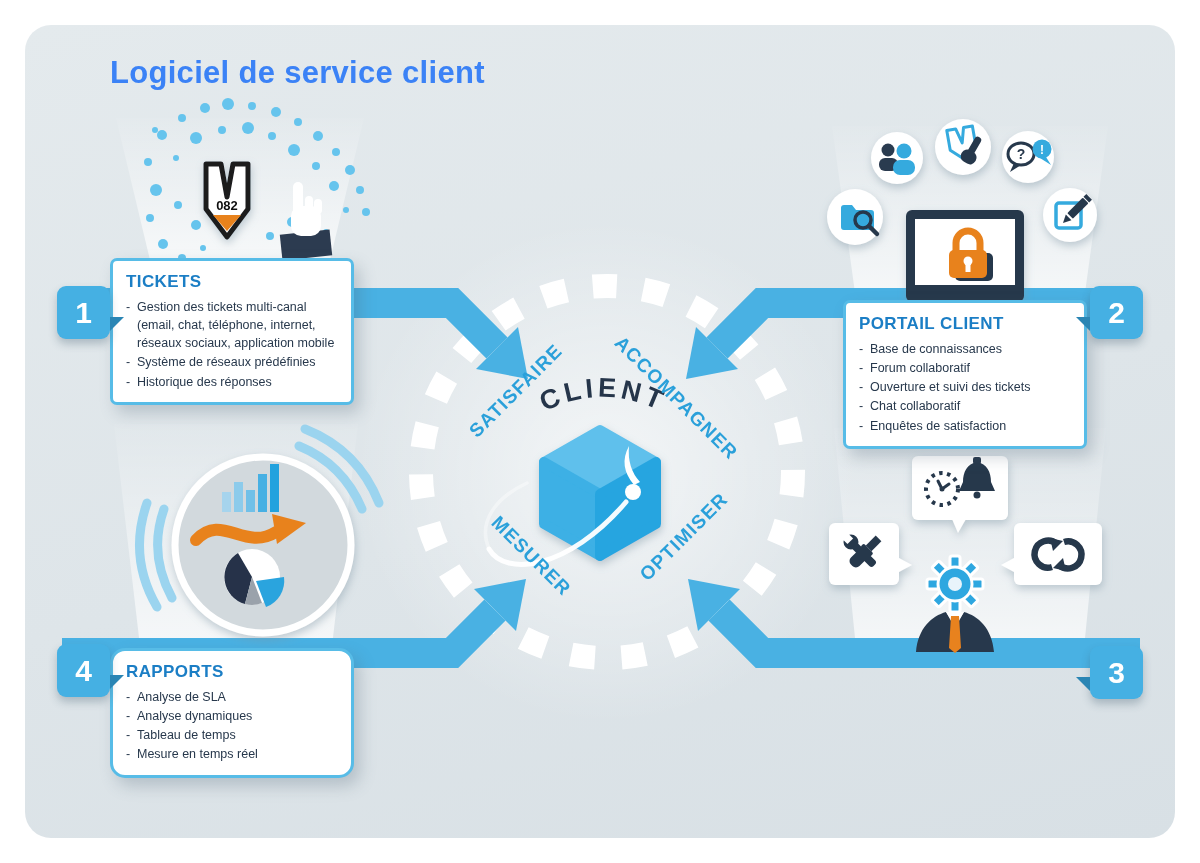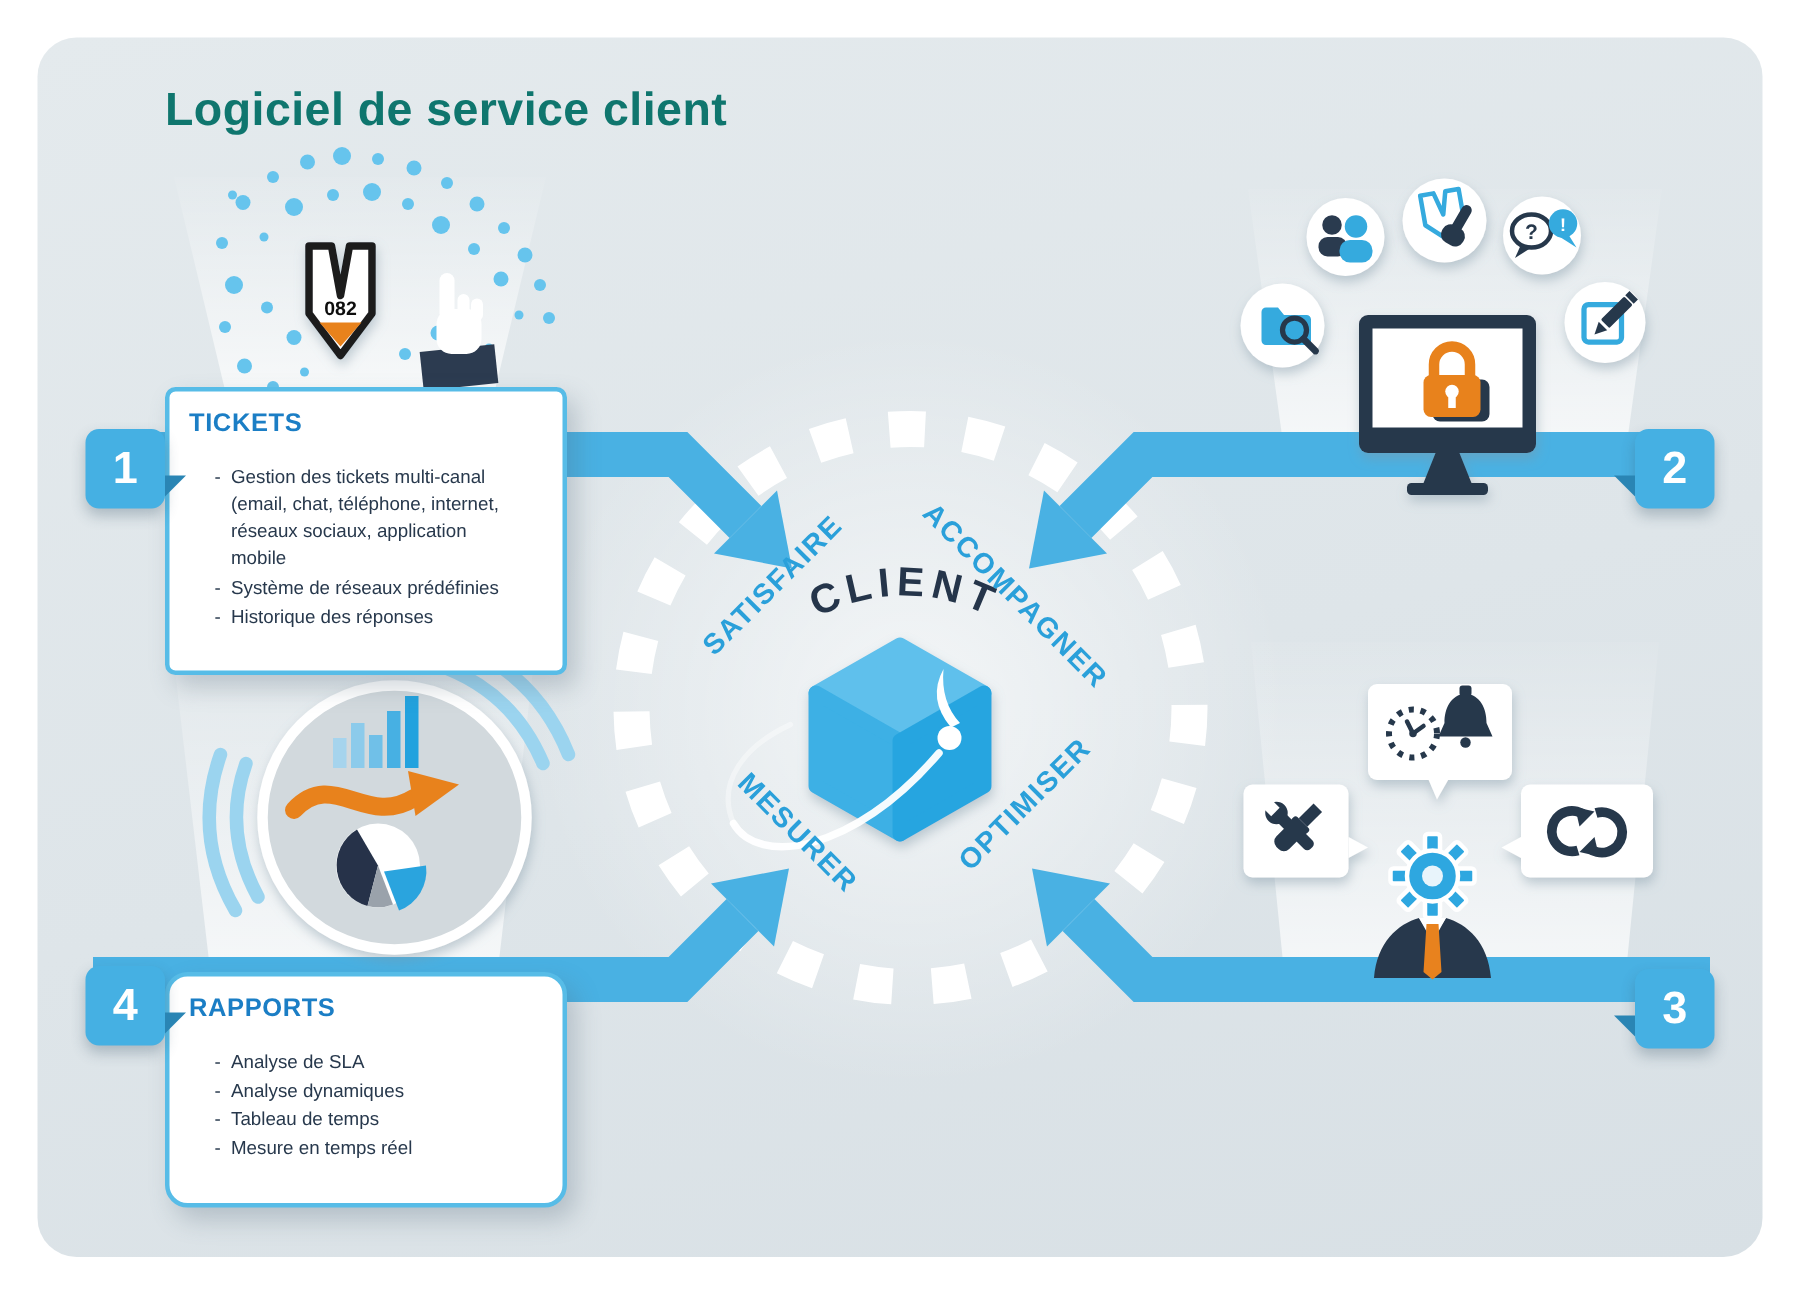--- a/index.html
+++ b/index.html
@@ -1,28 +1,28 @@
 <!DOCTYPE html>
 <html><head>
 <meta charset="utf-8">
 <style>
   html,body{margin:0;padding:0;width:1200px;height:863px;background:#ffffff;overflow:hidden;
     font-family:"Liberation Sans", sans-serif;}
   #stage{position:absolute;left:0;top:0;width:1200px;height:863px;}
   .panel{position:absolute;left:25px;top:25px;width:1150px;height:813px;border-radius:26px;
     background:linear-gradient(165deg,#e4eaed 0%,#dee5e9 55%,#d8e0e5 100%);}
   #scene{position:absolute;left:0;top:0;width:1200px;height:863px;z-index:1;pointer-events:none;}
-  .page-title{position:absolute;left:110px;top:55px;z-index:2;color:#0f766e;font-size:31px;
+  .page-title{position:absolute;left:110px;top:55px;z-index:2;color:#3b82f6;font-size:31px;
     font-weight:700;letter-spacing:.3px;}
   
-  .box{position:absolute;z-index:3;width:268px;background:#ffffff;border:3px solid #57bce7;
+  .box{position:absolute;z-index:3;width:244px;background:#ffffff;border:3px solid #57bce7;
     border-radius:7px;padding:9px 11px 10px 13px;box-sizing:border-box;
     box-shadow:6px 8px 16px rgba(80,102,118,.28);}
   .box h2{margin:2px 0 6px 0;color:#1b7ec5;font-size:17px;font-weight:700;letter-spacing:.4px;}
-  .box ul{list-style:none;margin:17px;padding:0;color:#27384c;font-size:12.5px;line-height:1.45;font-weight:500;}
+  .box ul{list-style:none;margin:0;padding:0;color:#27384c;font-size:12.5px;line-height:1.45;font-weight:500;}
   .box li{position:relative;padding-left:11px;margin:1px 0;}
   .box li::before{content:"-";position:absolute;left:0;top:0;}
   #box-tickets{left:110px;top:258px;}
   #box-portail{left:843px;top:300px;}
   #box-admin{left:843px;top:650px;}
   #box-rapports{left:110px;top:648px;border-radius:15px;}
   
   .badge{position:absolute;z-index:4;width:53px;height:53px;background:#45b0e3;border-radius:9px;
     display:flex;align-items:center;justify-content:center;color:#fff;font-size:30px;font-weight:700;
     box-shadow:0 5px 9px rgba(52,82,102,.3);}
@@ -293,20 +293,30 @@
   <div class="kw" id="kw-optimiser">OPTIMISER</div>
 
   <div class="box" id="box-tickets">
     <h2>TICKETS</h2>
     <ul>
         <li>Gestion des tickets multi-canal (email, chat, téléphone, internet, réseaux sociaux, application mobile</li>
         <li>Système de réseaux prédéfinies</li>
         <li>Historique des réponses</li>
       </ul>
   </div>
+  <div class="box" id="box-portail">
+    <h2>PORTAIL CLIENT</h2>
+    <ul>
+        <li>Base de connaissances</li>
+        <li>Forum collaboratif</li>
+        <li>Ouverture et suivi des tickets</li>
+        <li>Chat collaboratif</li>
+        <li>Enquêtes de satisfaction</li>
+      </ul>
+  </div>
   <div class="box" id="box-rapports">
     <h2>RAPPORTS</h2>
     <ul>
         <li>Analyse de SLA</li>
         <li>Analyse dynamiques</li>
         <li>Tableau de temps</li>
         <li>Mesure en temps réel</li>
       </ul>
   </div>
 

